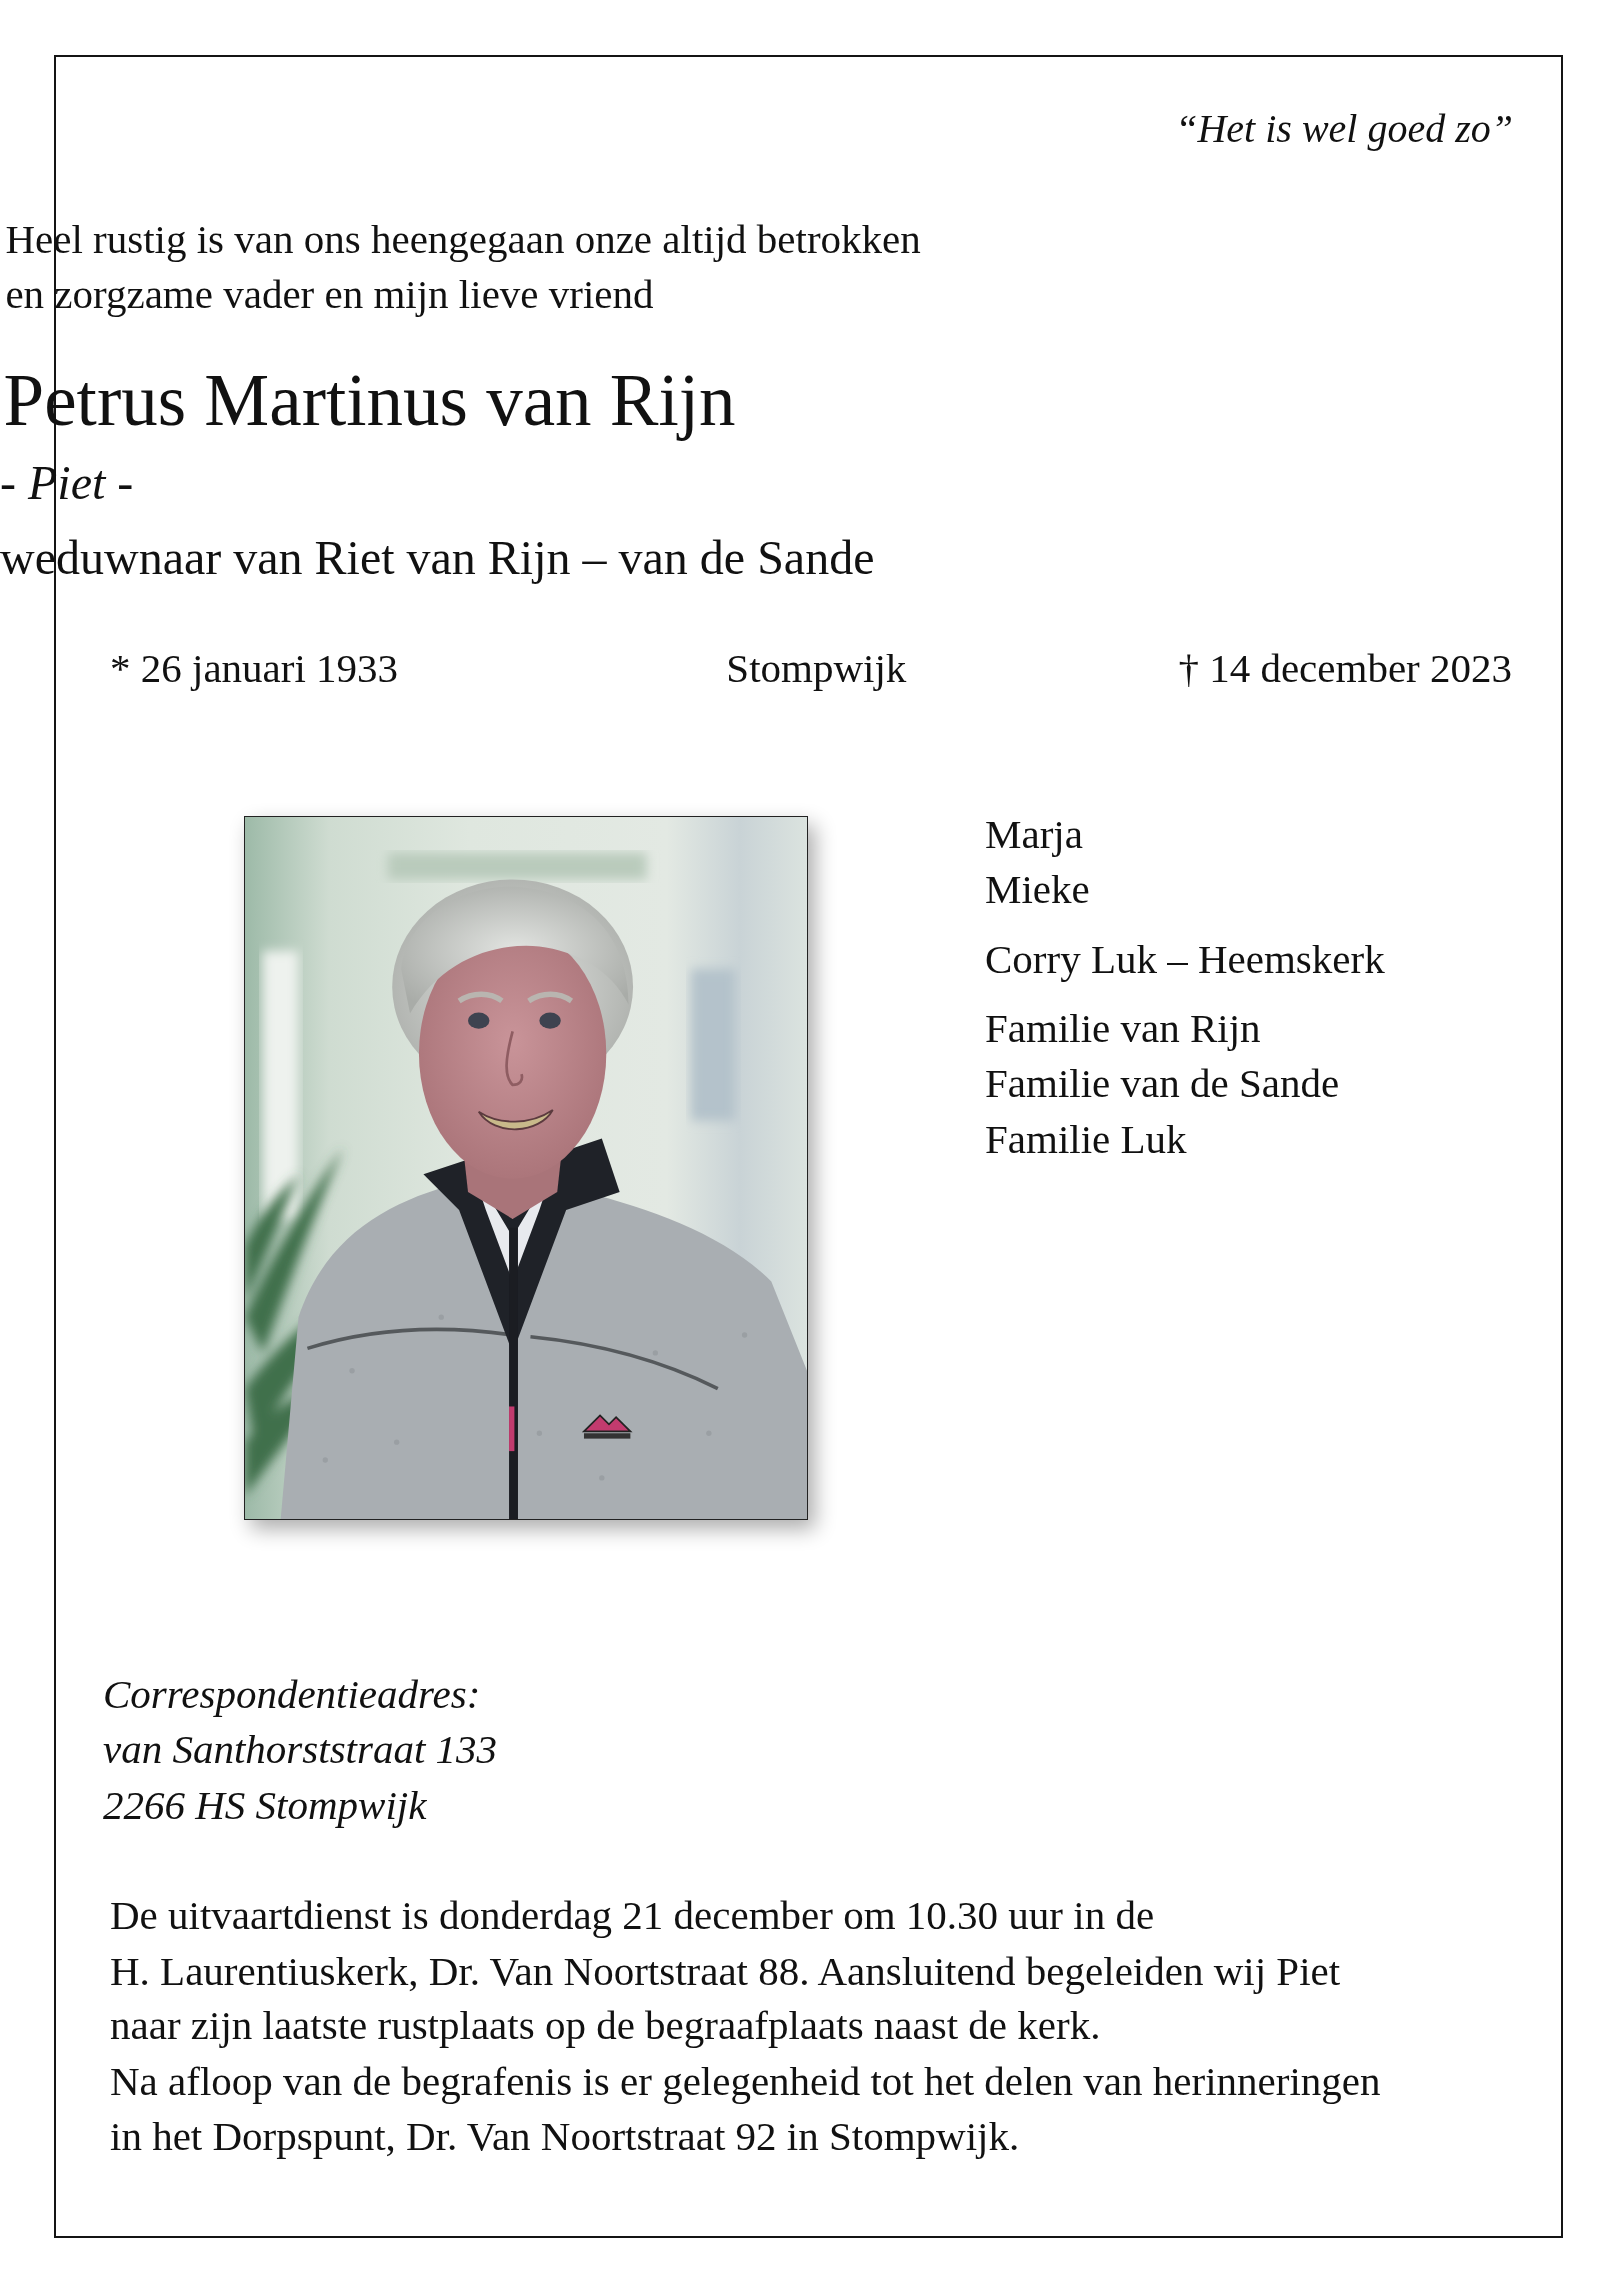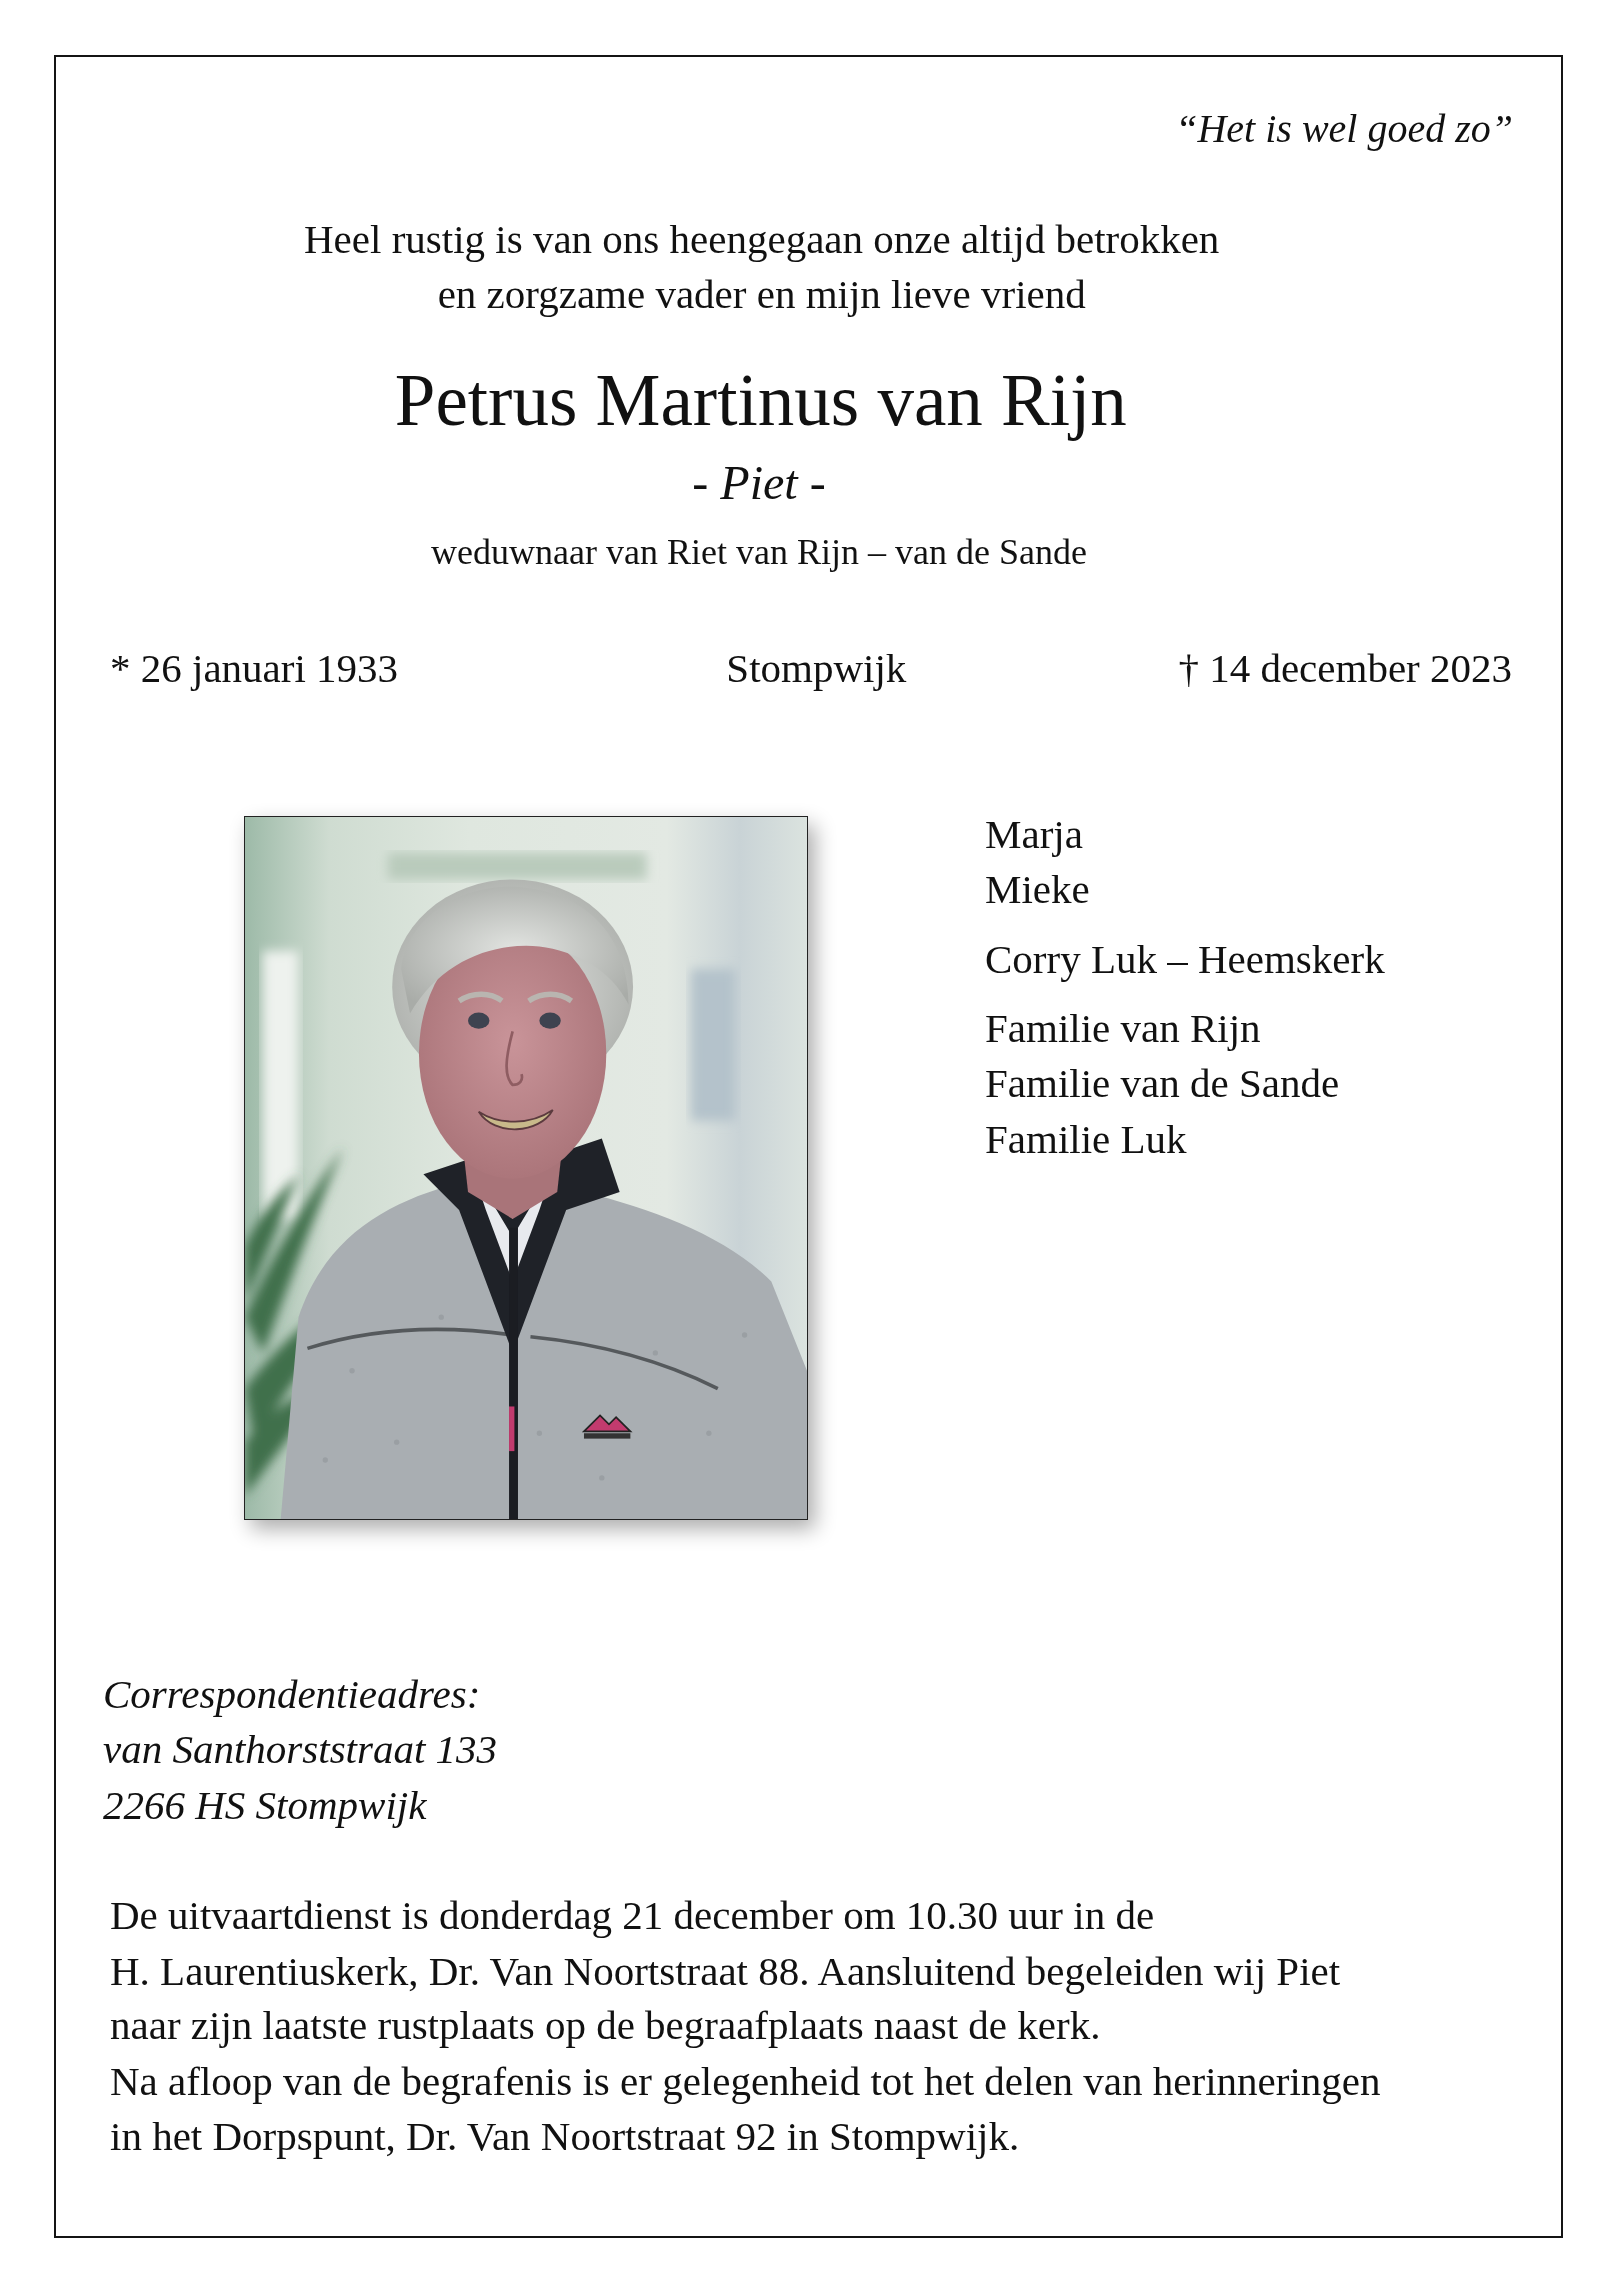--- a/index.html
+++ b/index.html
@@ -1,27 +1,27 @@
 <!DOCTYPE html>
 <html style="font-size:14.3px"><head>
 <meta charset="utf-8">
 <style>
   html, body { margin: 0; padding: 0; background: #ffffff; }
   body { width: 1617px; height: 2293px; position: relative; overflow: hidden;
          font-family: "Liberation Serif", "DejaVu Serif", serif; color: #111111; }
   .frame { position: absolute; left: 54px; top: 55px; width: 1505px; height: 2179px;
            border: 2.7px solid #141414; box-sizing: content-box; }
   .line { position: absolute; white-space: nowrap; line-height: 1; font-size: 41px; }
-  .center { left: 8px; width: 1502px; text-align: center; }
+  .center { left: 0; width: 1502px; text-align: left; }
   .quote { right: 104px; top: 109px; font-style: italic; font-size: 40px; }
   .intro1 { top: 219px; padding-left: 5.4px; box-sizing: border-box; }
   .intro2 { top: 274px; padding-left: 5.4px; box-sizing: border-box; }
   .name { top: 364px; font-size: 73px; padding-left: 3.6px; box-sizing: border-box; }
   .nickname { top: 459px; font-size: 48px; font-style: italic; }
-  .widower { top: 534px; font-size: 36px; }
+  .widower { top: 534px; font-size: 48px; }
   .date-row { position: absolute; left: 110px; top: 648px; width: 1402px; height: 45px;
               font-size: 41px; line-height: 1; }
   .date-row span { position: absolute; top: 0; white-space: nowrap; }
   .birth { left: 0; font-family: Liberation Serif, serif; }
   .place { left: 0; width: 1402px; text-align: center; padding-left: 10.7px; box-sizing: border-box; }
   .death { right: 0; }
   .photo { position: absolute; left: 244px; top: 816px; width: 564px; height: 704px;
            border: 1.8px solid #222; box-sizing: border-box; overflow: hidden;
            box-shadow: 7.2px 9px 19.7px rgba(0,0,0,0.32); background: #d5e0d6; }
   .photo svg { display: block; width: 100%; height: 100%; }

